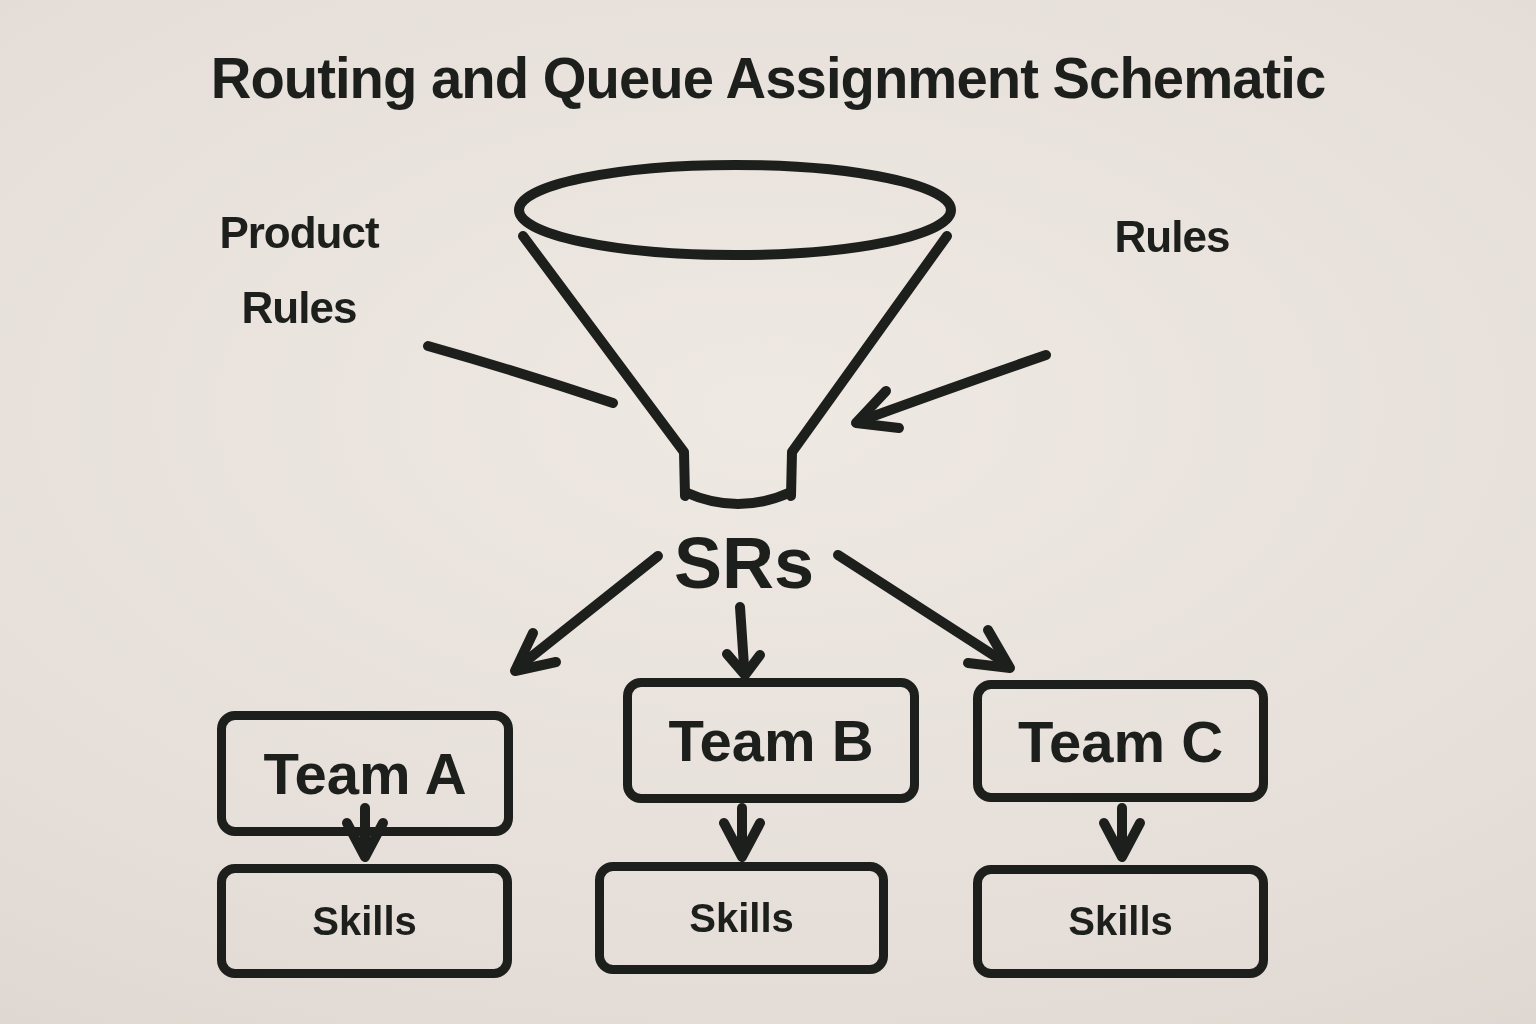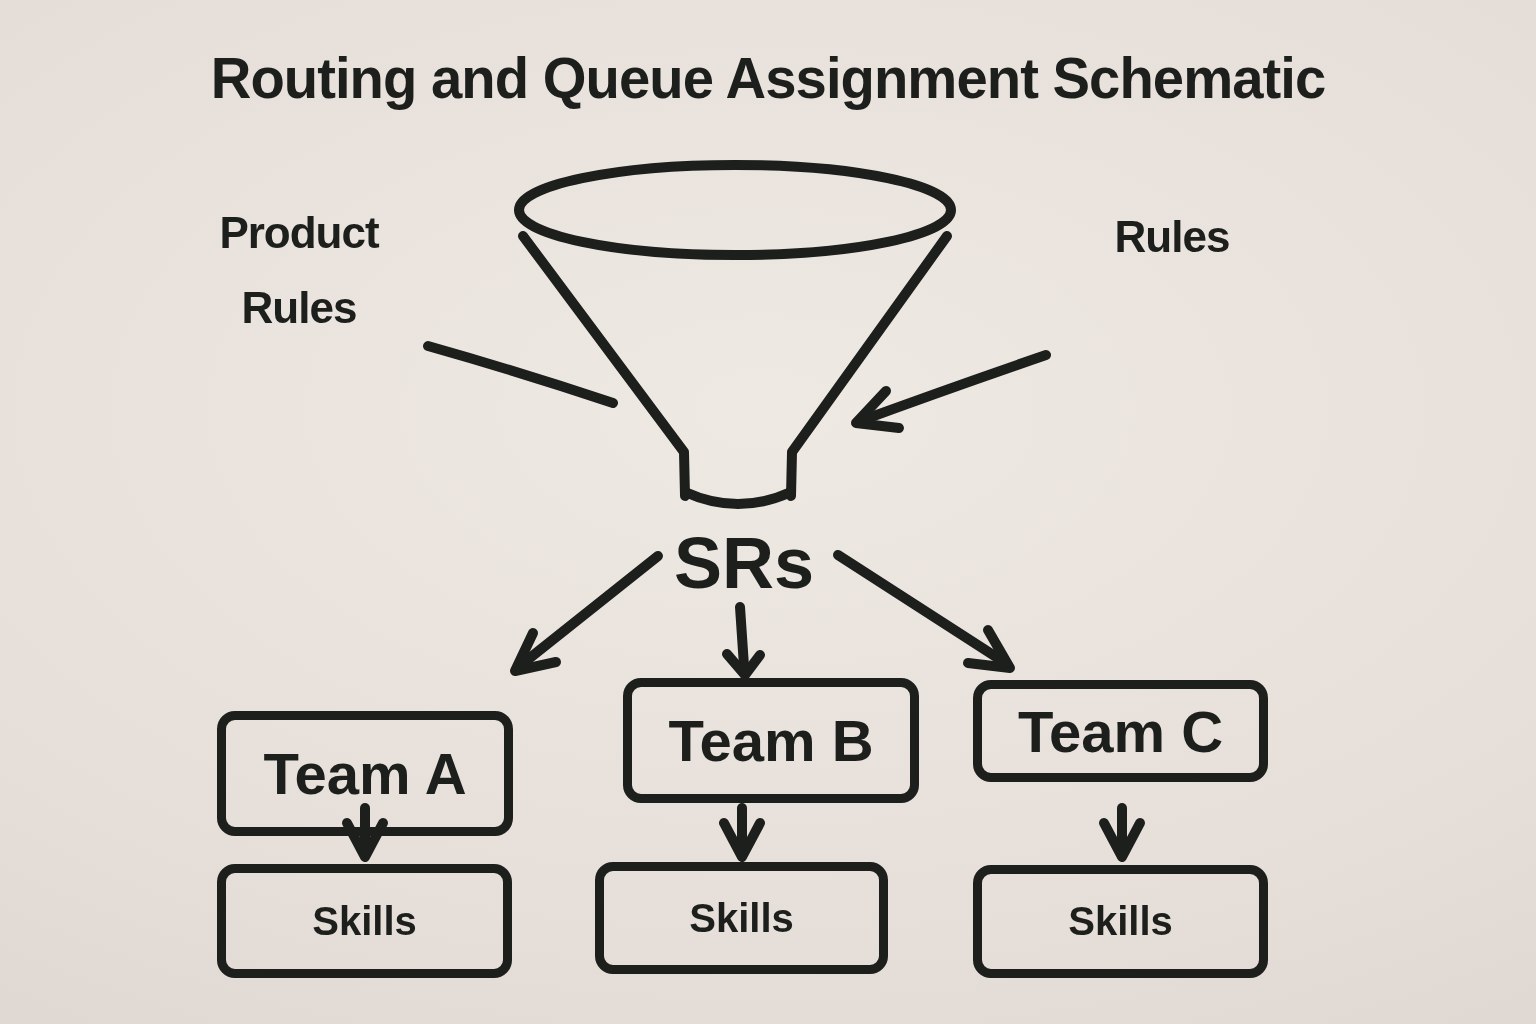--- a/index.html
+++ b/index.html
@@ -73,21 +73,21 @@
     display: flex;
     align-items: center;
     justify-content: center;
     font-weight: bold;
     letter-spacing: 0px;
   }
   .box.team  { font-size: 58px; }
   .box.skill { font-size: 40px; }
   .box.team-a  { left: 217px; top: 678px; width: 296px; height: 125px; margin-top: 33px; }
   .box.team-b  { left: 595px; top: 678px; width: 296px; height: 125px; margin-left: 28px; }
-  .box.team-c  { left: 973px; top: 680px; width: 295px; height: 102px; }
+  .box.team-c  { left: 973px; top: 680px; width: 295px; height: 122px; }
   .box.skill-a { left: 217px; top: 864px; width: 295px; height: 114px; }
   .box.skill-b { left: 595px; top: 862px; width: 293px; height: 112px; }
   .box.skill-c { left: 973px; top: 865px; width: 295px; height: 113px; }
 </style>
 </head>
 <body>
 
 <div class="canvas">
 
   <svg class="strokes" viewBox="0 0 1536 1024" aria-hidden="true">

